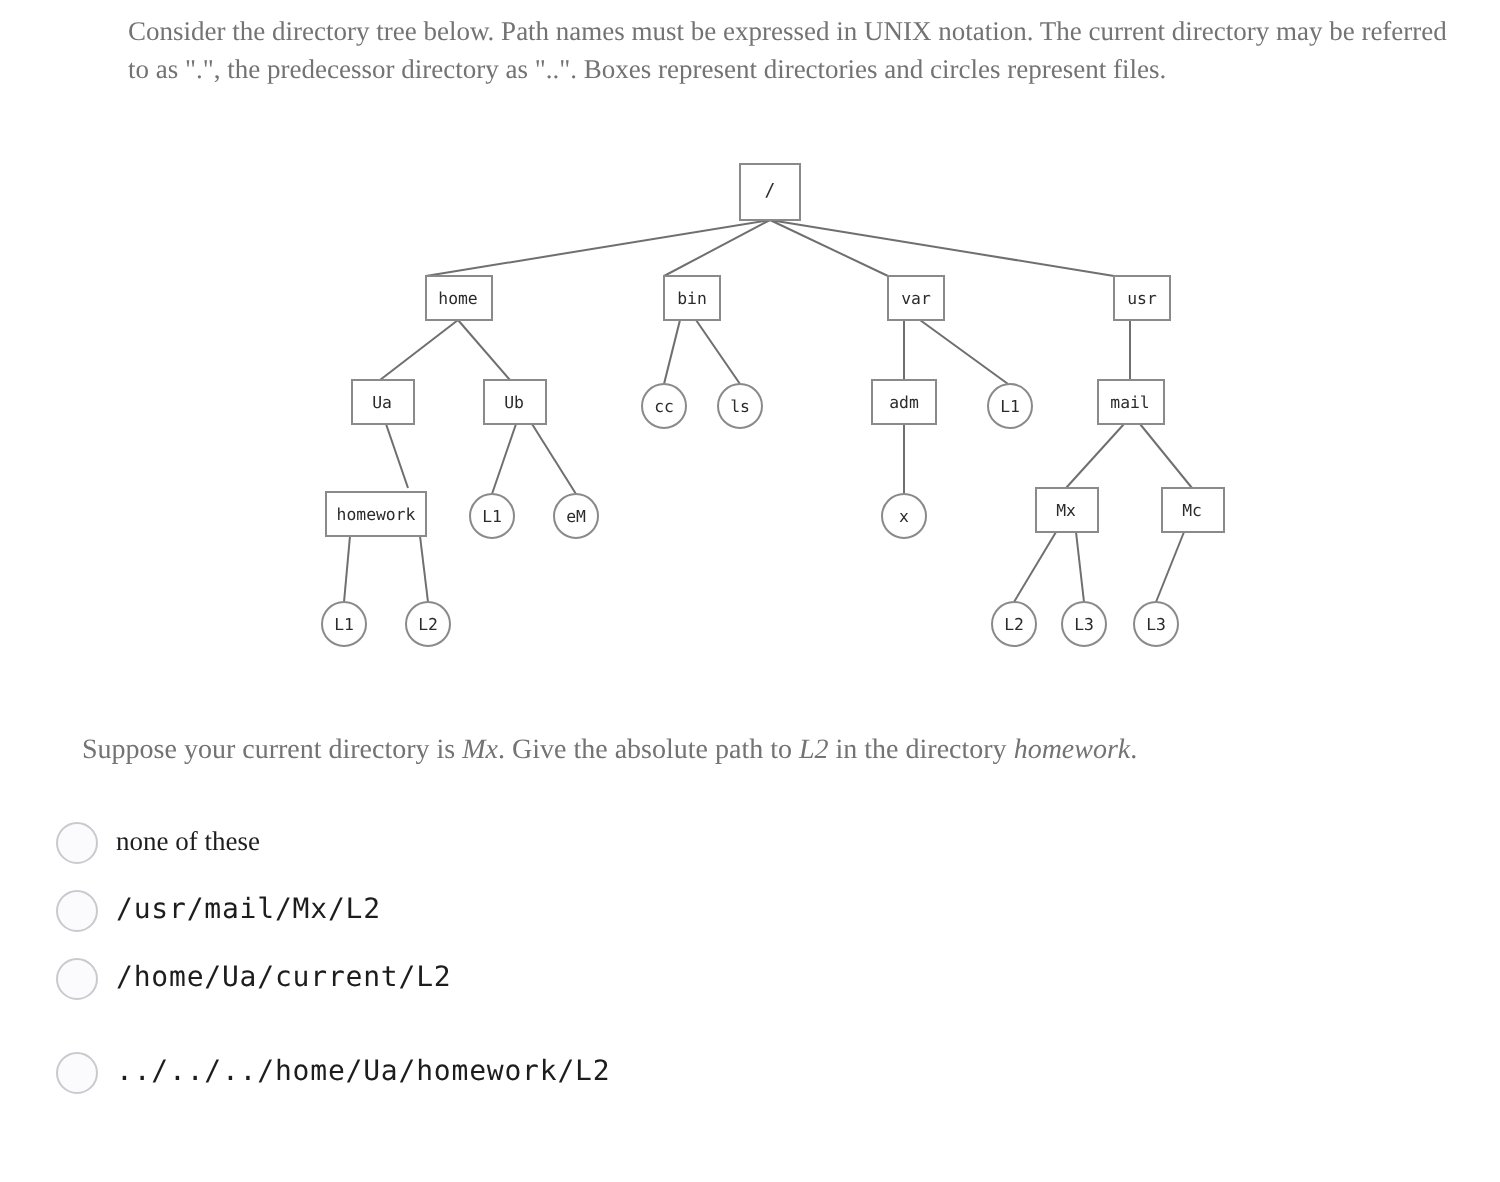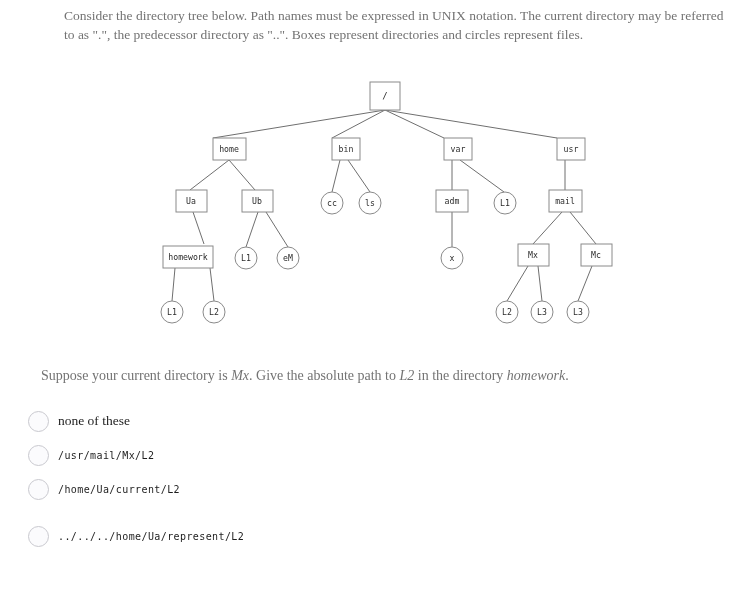--- a/index.html
+++ b/index.html
@@ -65,21 +65,21 @@
     flex: 0 0 auto;
     margin-right: 9px;
   }
   .option-label {
     font-size: 13.5px;
     color: #1d1d1d;
     white-space: pre;
   }
   .option-label.mono {
     font-family: "DejaVu Sans Mono", monospace;
-    font-size: 10px;
+    font-size: 14px;
     letter-spacing: 0.4px;
   }
   svg text {
     font-family: "DejaVu Sans Mono", monospace;
     font-size: 8.2px;
     fill: #2b2b2b;
     text-anchor: middle;
     dominant-baseline: central;
   }
   svg .nodebox {
@@ -221,15 +221,15 @@
   <div class="option-row">
     <span class="radio"></span>
     <span class="option-label mono">/usr/mail/Mx/L2</span>
   </div>
   <div class="option-row">
     <span class="radio"></span>
     <span class="option-label mono">/home/Ua/current/L2</span>
   </div>
   <div class="option-row gap-before">
     <span class="radio"></span>
-    <span class="option-label mono">../../../home/Ua/represent/L2</span>
+    <span class="option-label mono">../../../home/Ua/homework/L2</span>
   </div>
 </div>
 
 </body></html>

